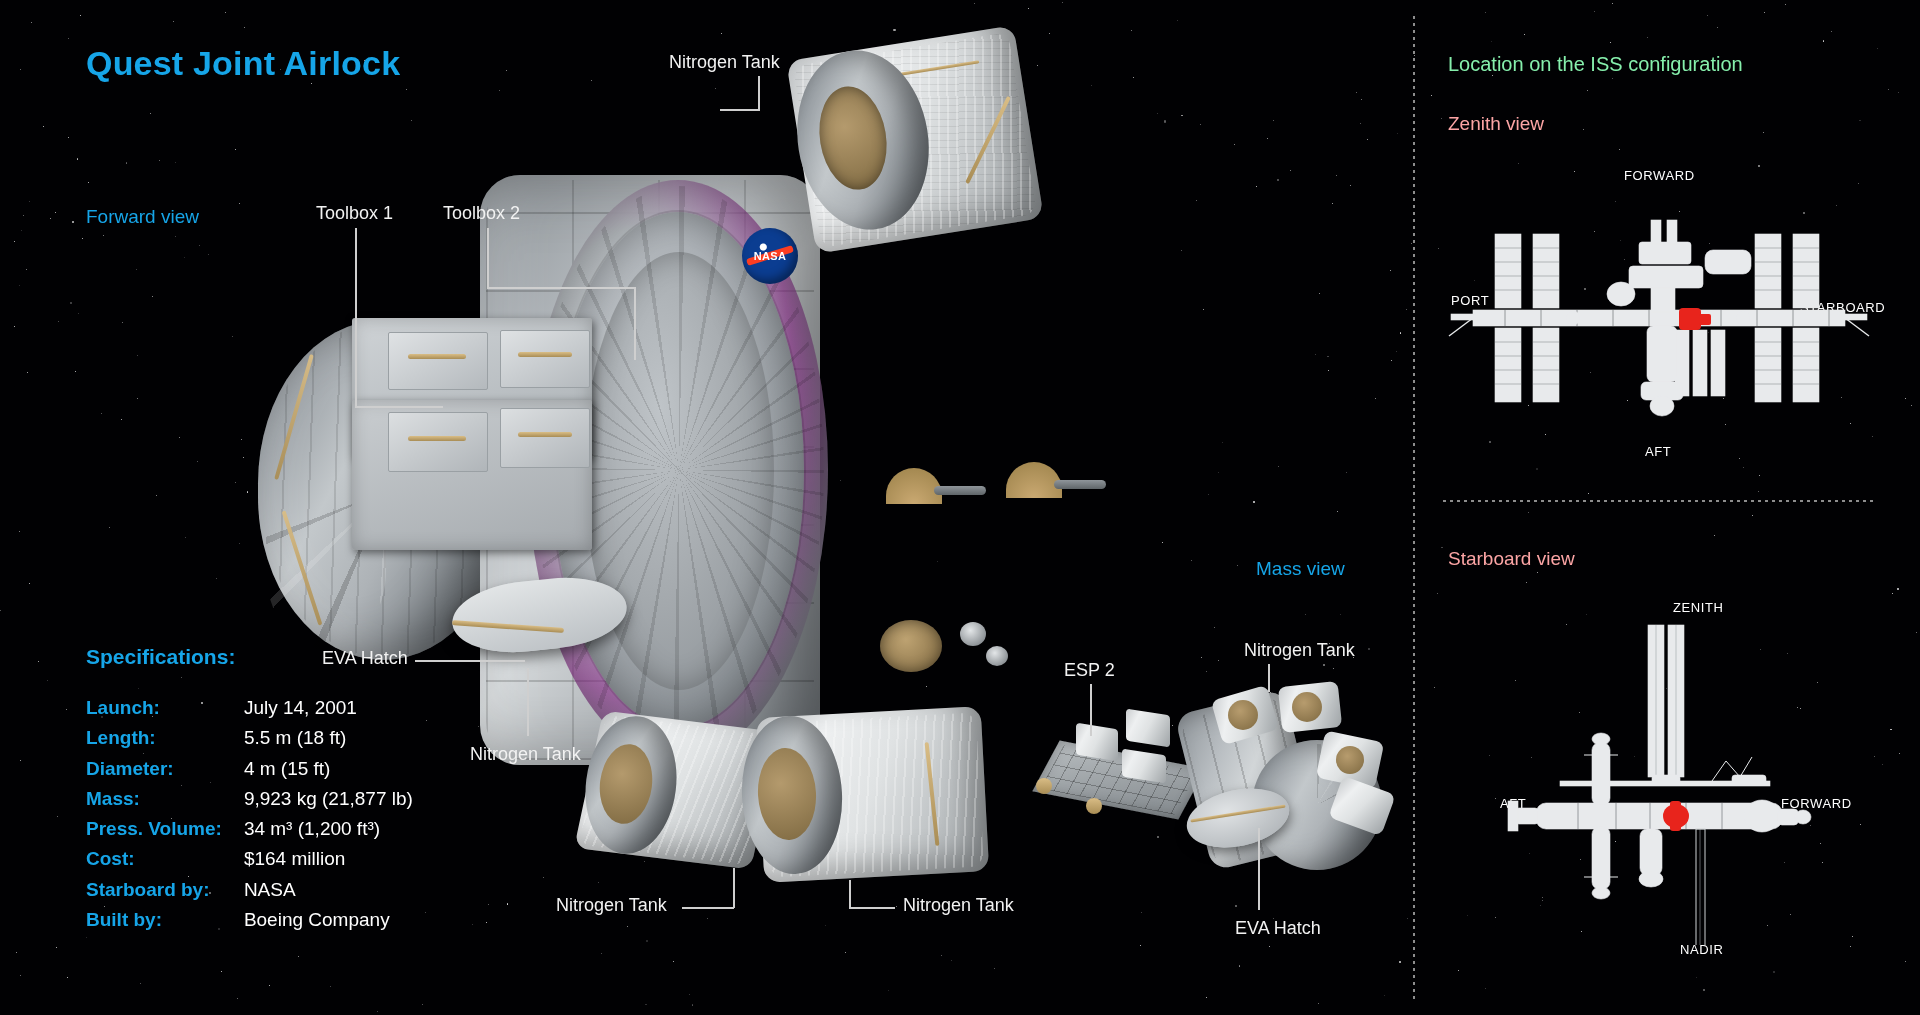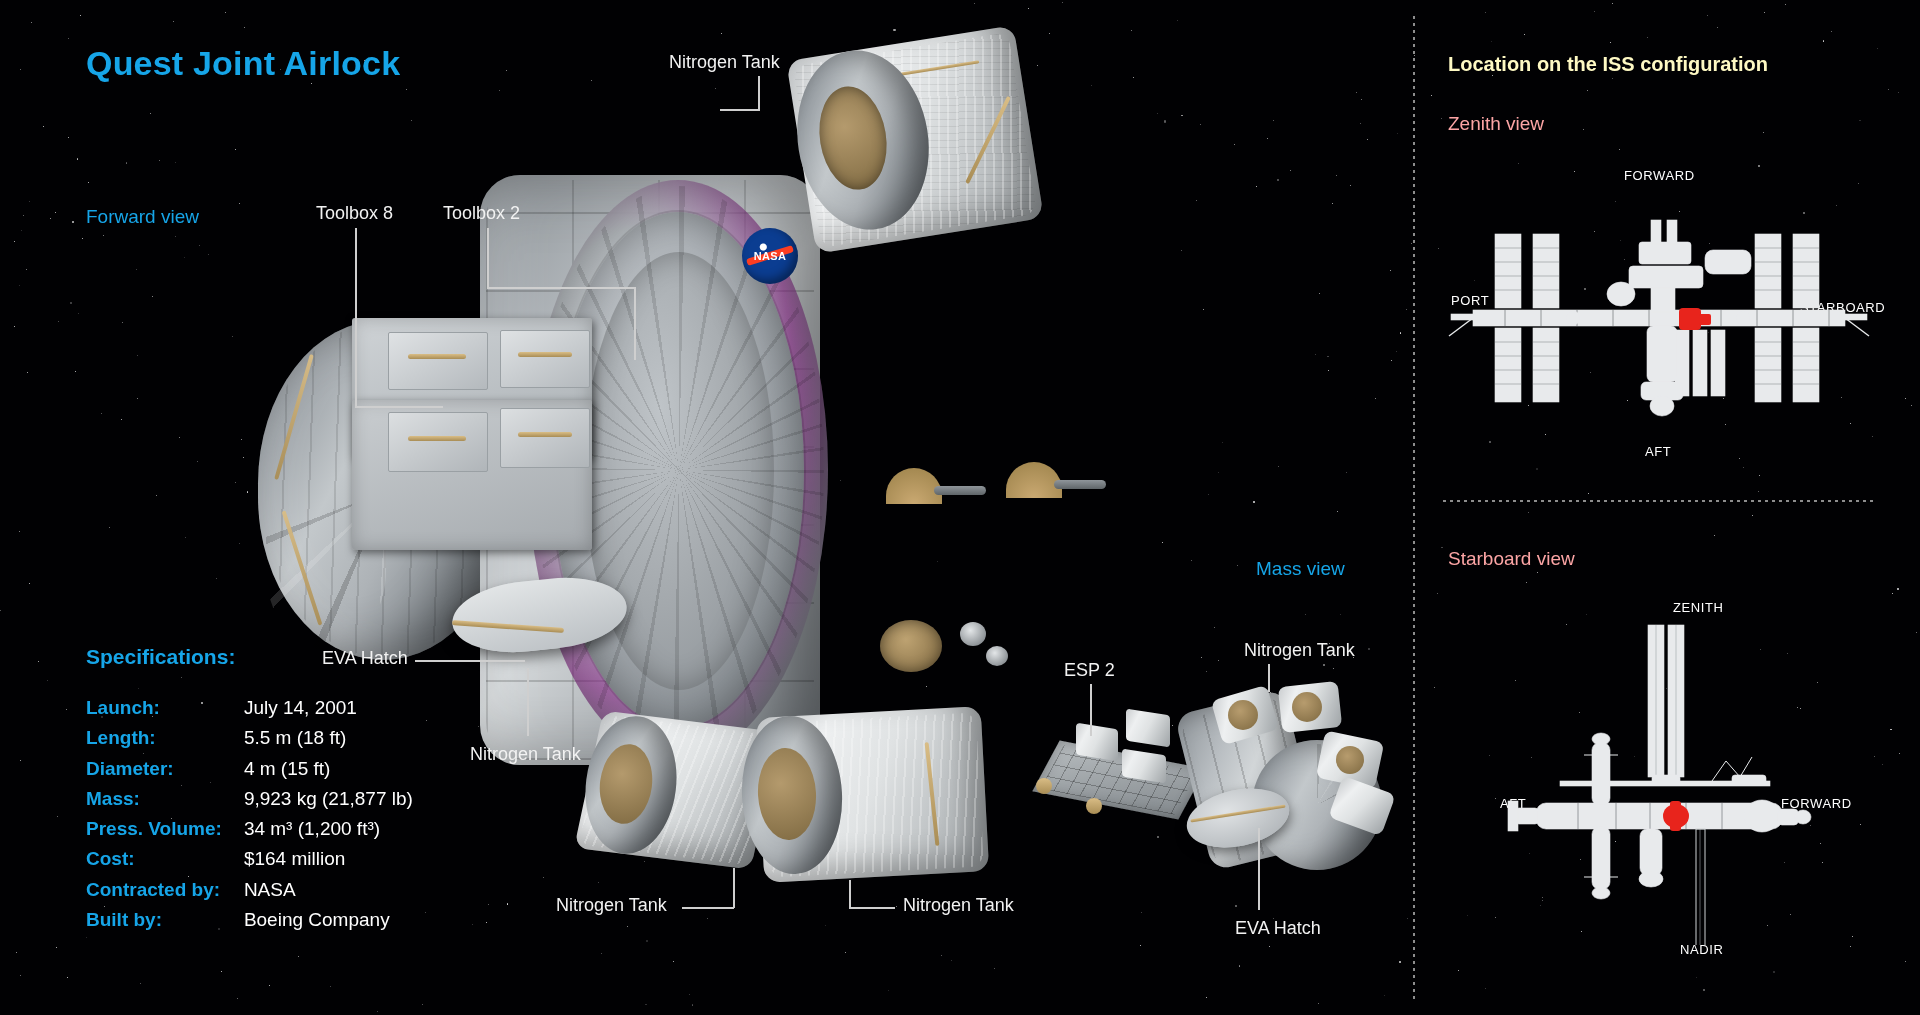--- a/index.html
+++ b/index.html
@@ -26,21 +26,21 @@
   .spec-k{color:#16a5e8;font-weight:bold;padding-right:22px!important;white-space:nowrap;}
   .spec-v{color:#fff;white-space:nowrap;}
 
   
   .v-divider{position:absolute;left:1413px;top:16px;width:2px;height:985px;
     background-image:linear-gradient(to bottom,#8d8d8d 50%,transparent 0);
     background-size:2px 7px;}
   .h-divider{position:absolute;left:1443px;top:500px;width:430px;height:2px;
     background-image:linear-gradient(to right,#8d8d8d 50%,transparent 0);
     background-size:7px 2px;}
-  .panel-title{position:absolute;left:1448px;top:53px;font-size:20px;font-weight:bold;color:#fef9c3;}
+  .panel-title{position:absolute;left:1448px;top:53px;font-size:20px;font-weight:normal;color:#86efac;}
   .sub-view{position:absolute;font-size:19px;color:#fca5a5;}
   .compass{position:absolute;font-size:13px;color:#fff;letter-spacing:.6px;}
 
   
   .mod{position:absolute;}
   .metal{background:linear-gradient(118deg,#6f757a 0%,#9ba1a6 18%,#c3c8cb 38%,
           #aeb3b7 58%,#868c91 78%,#5d6368 100%);}
   .metal-lt{background:linear-gradient(125deg,#8d9398 0%,#b9bec2 30%,#d2d6d8 50%,
           #a8adb1 75%,#777d82 100%);}
   .mli{background:linear-gradient(115deg,#c9ccce 0%,#eef0f1 25%,#dfe2e3 50%,
@@ -542,21 +542,21 @@
          transform:rotate(-3deg);box-shadow:inset -14px 0 26px rgba(0,0,0,.35);"></div>
     <div class="mod" style="left:758px;top:748px;width:58px;height:92px;border-radius:50%;transform:rotate(-3deg);
          background:radial-gradient(circle at 40% 38%,#b49a6d,#7d6840);"></div>
     <div class="mod gold" style="left:930px;top:742px;width:4px;height:104px;transform:rotate(-6deg);border-radius:2px;"></div>
   </div>
 
   <div class="callout" style="left:669px;top:52px;">Nitrogen Tank</div>
   <div class="leader lead-v" style="left:758px;top:76px;height:34px;"></div>
   <div class="leader lead-h" style="left:720px;top:109px;width:40px;"></div>
 
-  <div class="callout" style="left:316px;top:203px;">Toolbox 8</div>
+  <div class="callout" style="left:316px;top:203px;">Toolbox 1</div>
   <div class="leader lead-v" style="left:355px;top:228px;height:180px;"></div>
   <div class="leader lead-h" style="left:355px;top:406px;width:88px;"></div>
 
   <div class="callout" style="left:443px;top:203px;">Toolbox 2</div>
   <div class="leader lead-v" style="left:487px;top:228px;height:60px;"></div>
   <div class="leader lead-h" style="left:487px;top:287px;width:148px;"></div>
   <div class="leader lead-v" style="left:634px;top:287px;height:73px;"></div>
 
   <div class="callout" style="left:322px;top:648px;">EVA Hatch</div>
   <div class="leader lead-h" style="left:415px;top:660px;width:110px;"></div>
@@ -650,21 +650,21 @@
         </tr>
       <tr>
           <td class="spec-k">Press. Volume:</td>
           <td class="spec-v">34 m³ (1,200 ft³)</td>
         </tr>
       <tr>
           <td class="spec-k">Cost:</td>
           <td class="spec-v">$164 million</td>
         </tr>
       <tr>
-          <td class="spec-k">Contracted by:</td>
+          <td class="spec-k">Starboard by:</td>
           <td class="spec-v">NASA</td>
         </tr>
       <tr>
           <td class="spec-k">Built by:</td>
           <td class="spec-v">Boeing Company</td>
         </tr>
     </tbody>
   </table>
 
   <div class="v-divider"></div>

